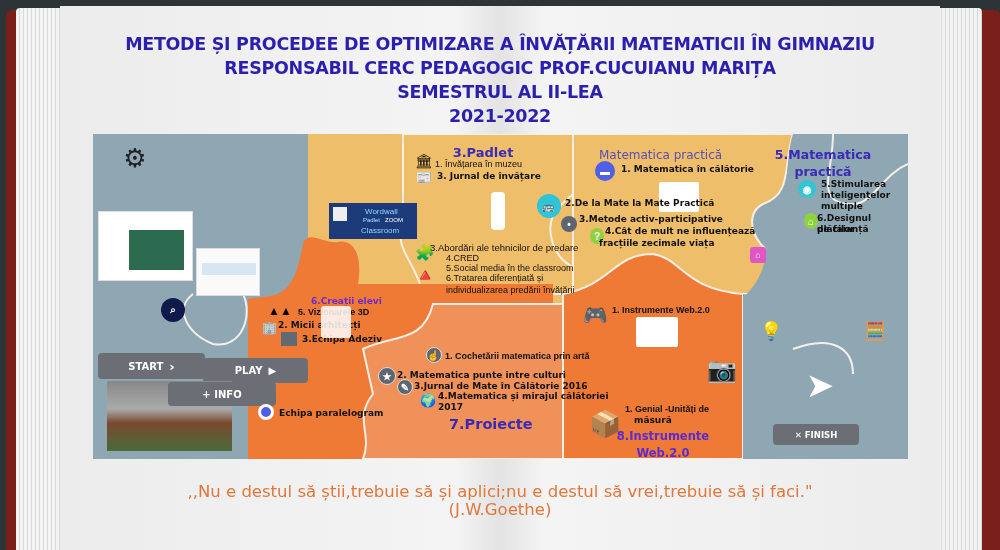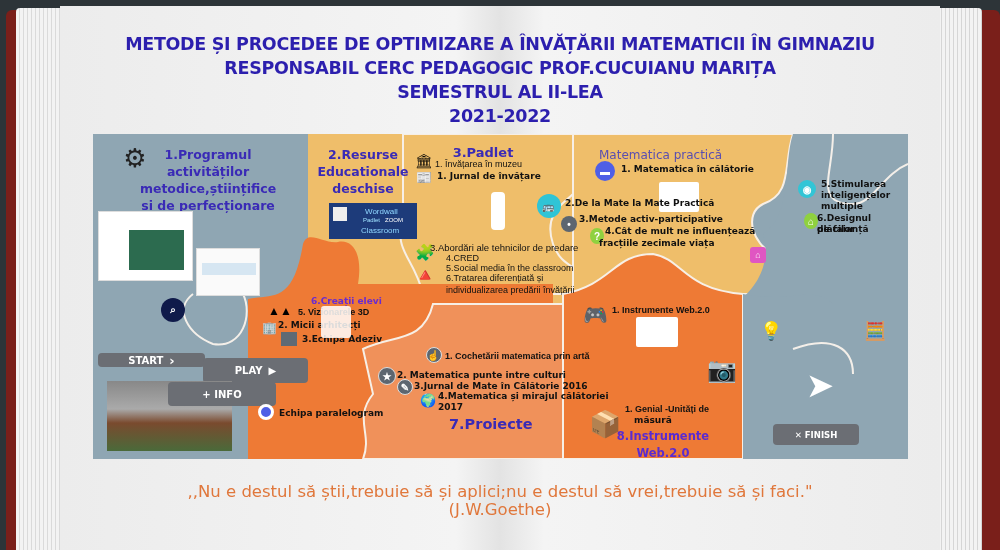--- a/index.html
+++ b/index.html
@@ -56,43 +56,41 @@
     <path d="M270 215 C300 200 330 210 340 170 H470 V325 H270 C280 300 260 285 280 260 Z" fill="#f0915a" stroke="#f7efe6" stroke-width="2"></path>
     <path d="M470 160 C520 150 520 120 560 120 C590 125 590 155 650 160 V325 H470 Z" fill="#ee7a35" stroke="#f7efe6" stroke-width="2"></path>
     <path d="M0 160 H155 V325 H0 Z" fill="#8fa6b3"></path>
     <path d="M650 160 C700 170 720 150 740 170 V325 H650 Z" fill="#8fa6b3"></path>
     <path d="M100 160 C80 175 95 200 120 210 C150 215 160 180 150 160" fill="none" stroke="#f4efe9" stroke-width="2"></path>
     <path d="M740 0 C740 40 720 70 760 70 C780 70 790 40 815 30" fill="none" stroke="#f4efe9" stroke-width="2"></path>
     <path d="M700 215 C740 200 760 215 760 240" fill="none" stroke="#f4efe9" stroke-width="2"></path>
   </svg>
 
   <div class="icon" style="left:22px;top:2px;width:40px;height:44px;font-size:26px;color:#222">⚙</div>
-  <div class="label h" style="left:45px;top:12px;width:140px;">1.Programul activităților metodice,științifice și de perfecționare</div>
 
   <div class="thumb" style="left:5px;top:77px;width:95px;height:70px;background:#fff">
     <div style="position:absolute;left:30px;top:18px;width:55px;height:40px;background:#2c6b4f"></div>
   </div>
   <div class="thumb" style="left:103px;top:114px;width:64px;height:48px;background:#fafafa">
     <div style="position:absolute;left:5px;top:14px;width:54px;height:12px;background:#d6e6f2"></div>
   </div>
 
-  <div class="label h" style="left:200px;top:12px;width:140px;">2.Resurse Educationale deschise</div>
   <div class="thumb" style="left:236px;top:69px;width:88px;height:36px;background:#1d3b7a;border:none">
     <span style="position:absolute;left:36px;top:4px;color:#8fd6ff;font-size:8px">Wordwall</span>
     <span style="position:absolute;left:34px;top:14px;color:#9fe2ff;font-size:6px">Padlet</span>
     <span style="position:absolute;left:56px;top:14px;color:#fff;font-size:6px">ZOOM</span>
     <span style="position:absolute;left:32px;top:23px;color:#8fd6ff;font-size:8px">Classroom</span>
     <div style="position:absolute;left:4px;top:4px;width:14px;height:14px;background:#eee"></div>
   </div>
 
   <div class="label h" style="left:350px;top:10px;width:80px;font-size:13px">3.Padlet</div>
   <div class="icon" style="left:322px;top:18px;width:18px;height:18px;font-size:14px">🏛</div>
   <div class="icon" style="left:322px;top:35px;width:18px;height:16px;font-size:13px">📰</div>
   <div class="tn" style="left:342px;top:25px">1. Învățarea în muzeu</div>
-  <div class="t" style="left:344px;top:37px">1. Jurnal de învățare</div>
+  <div class="t" style="left:344px;top:37px">3. Jurnal de învățare</div>
   <div class="icon" style="left:398px;top:58px;width:14px;height:38px;background:#fff;border-radius:4px"></div>
   <div class="icon" style="left:322px;top:108px;width:20px;height:20px;font-size:16px">🧩</div>
   <div class="icon" style="left:320px;top:128px;width:26px;height:26px;font-size:18px">🔺</div>
   <div class="tn" style="left:337px;top:108px;font-size:9.5px">3.Abordări ale tehnicilor de predare</div>
   <div class="tn" style="left:353px;top:119px">4.CRED</div>
   <div class="tn" style="left:353px;top:129px">5.Social media în the classroom</div>
   <div class="tn" style="left:353px;top:139px">6.Tratarea diferențiată și</div>
   <div class="tn" style="left:353px;top:151px">individualizarea predării învățării</div>
 
   <div class="label" style="left:506px;top:14px;color:#5a4eb0;font-weight:normal;font-size:12px">Matematica practică</div>
@@ -100,41 +98,42 @@
   <div class="icon" style="left:566px;top:48px;width:40px;height:30px;background:#fff;border-radius:2px"></div>
   <div class="t" style="left:528px;top:30px">1. Matematica în călătorie</div>
   <div class="icon pin" style="left:444px;top:60px;width:24px;height:24px;background:#2fc4d6">🚌</div>
   <div class="t" style="left:472px;top:64px">2.De la Mate la Mate Practică</div>
   <div class="icon pin" style="left:468px;top:82px;width:16px;height:16px;background:#5d6670">•</div>
   <div class="t" style="left:486px;top:80px">3.Metode activ-participative</div>
   <div class="icon pin" style="left:497px;top:94px;width:14px;height:16px;background:#8fd13f">?</div>
   <div class="t" style="left:512px;top:92px">4.Cât de mult ne influențează</div>
   <div class="t" style="left:506px;top:104px">fracțiile zecimale viața</div>
 
+  <div class="label h" style="left:675px;top:12px;width:110px;font-size:12.5px">5.Matematica practică</div>
   <div class="icon pin" style="left:705px;top:46px;width:18px;height:18px;background:#32c5d6">◉</div>
   <div class="t" style="left:728px;top:45px">5.Stimularea</div>
   <div class="t" style="left:728px;top:56px">inteligențelor</div>
   <div class="t" style="left:728px;top:67px">multiple</div>
   <div class="icon pin" style="left:711px;top:79px;width:14px;height:16px;background:#8fd13f">⌂</div>
   <div class="t" style="left:724px;top:79px">6.Designul plăcilor</div>
   <div class="t" style="left:724px;top:90px">de faianță</div>
   <div class="icon" style="left:657px;top:113px;width:16px;height:16px;background:#e056c2;border-radius:3px;color:#fff;font-size:9px">⌂</div>
 
   <div class="icon pin" style="left:68px;top:164px;width:24px;height:24px;background:#0f1a4a">⌕</div>
 
   <div class="label" style="left:218px;top:162px;color:#6a2bd0;font-size:9px">6.Creații elevi</div>
   <div class="icon" style="left:175px;top:170px;width:24px;height:14px;font-size:12px">▲▲</div>
   <div class="tn" style="left:205px;top:173px;font-weight:bold">5. Vizionarele 3D</div>
   <div class="icon" style="left:170px;top:185px;width:14px;height:18px;font-size:12px">🏢</div>
   <div class="t" style="left:185px;top:186px">2. Micii arhitecți</div>
   <div class="icon" style="left:188px;top:198px;width:16px;height:14px;background:#5f6a74"></div>
   <div class="t" style="left:209px;top:200px">3.Echipa Adeziv</div>
   <div class="icon" style="left:228px;top:172px;width:30px;height:32px;background:#fff;border-radius:3px;opacity:0.85"></div>
 
-  <div class="btn" style="left:5px;top:219px;width:107px;height:14px">
+  <div class="btn" style="left:5px;top:219px;width:107px;height:26px">
     <span>START</span>
     <span style="margin-left:6px;font-size:13px">›</span>
   </div>
   <div class="btn" style="left:110px;top:224px;width:105px;height:25px">
     <span>PLAY</span>
     <span style="margin-left:6px">▶</span>
   </div>
   <div class="thumb" style="left:14px;top:247px;width:125px;height:70px;background:linear-gradient(180deg,#888 0%,#aaa 40%,#7a4a2e 60%,#4a6a3a 100%);border:none"></div>
   <div class="btn" style="left:75px;top:248px;width:108px;height:24px">+ INFO</div>
 

